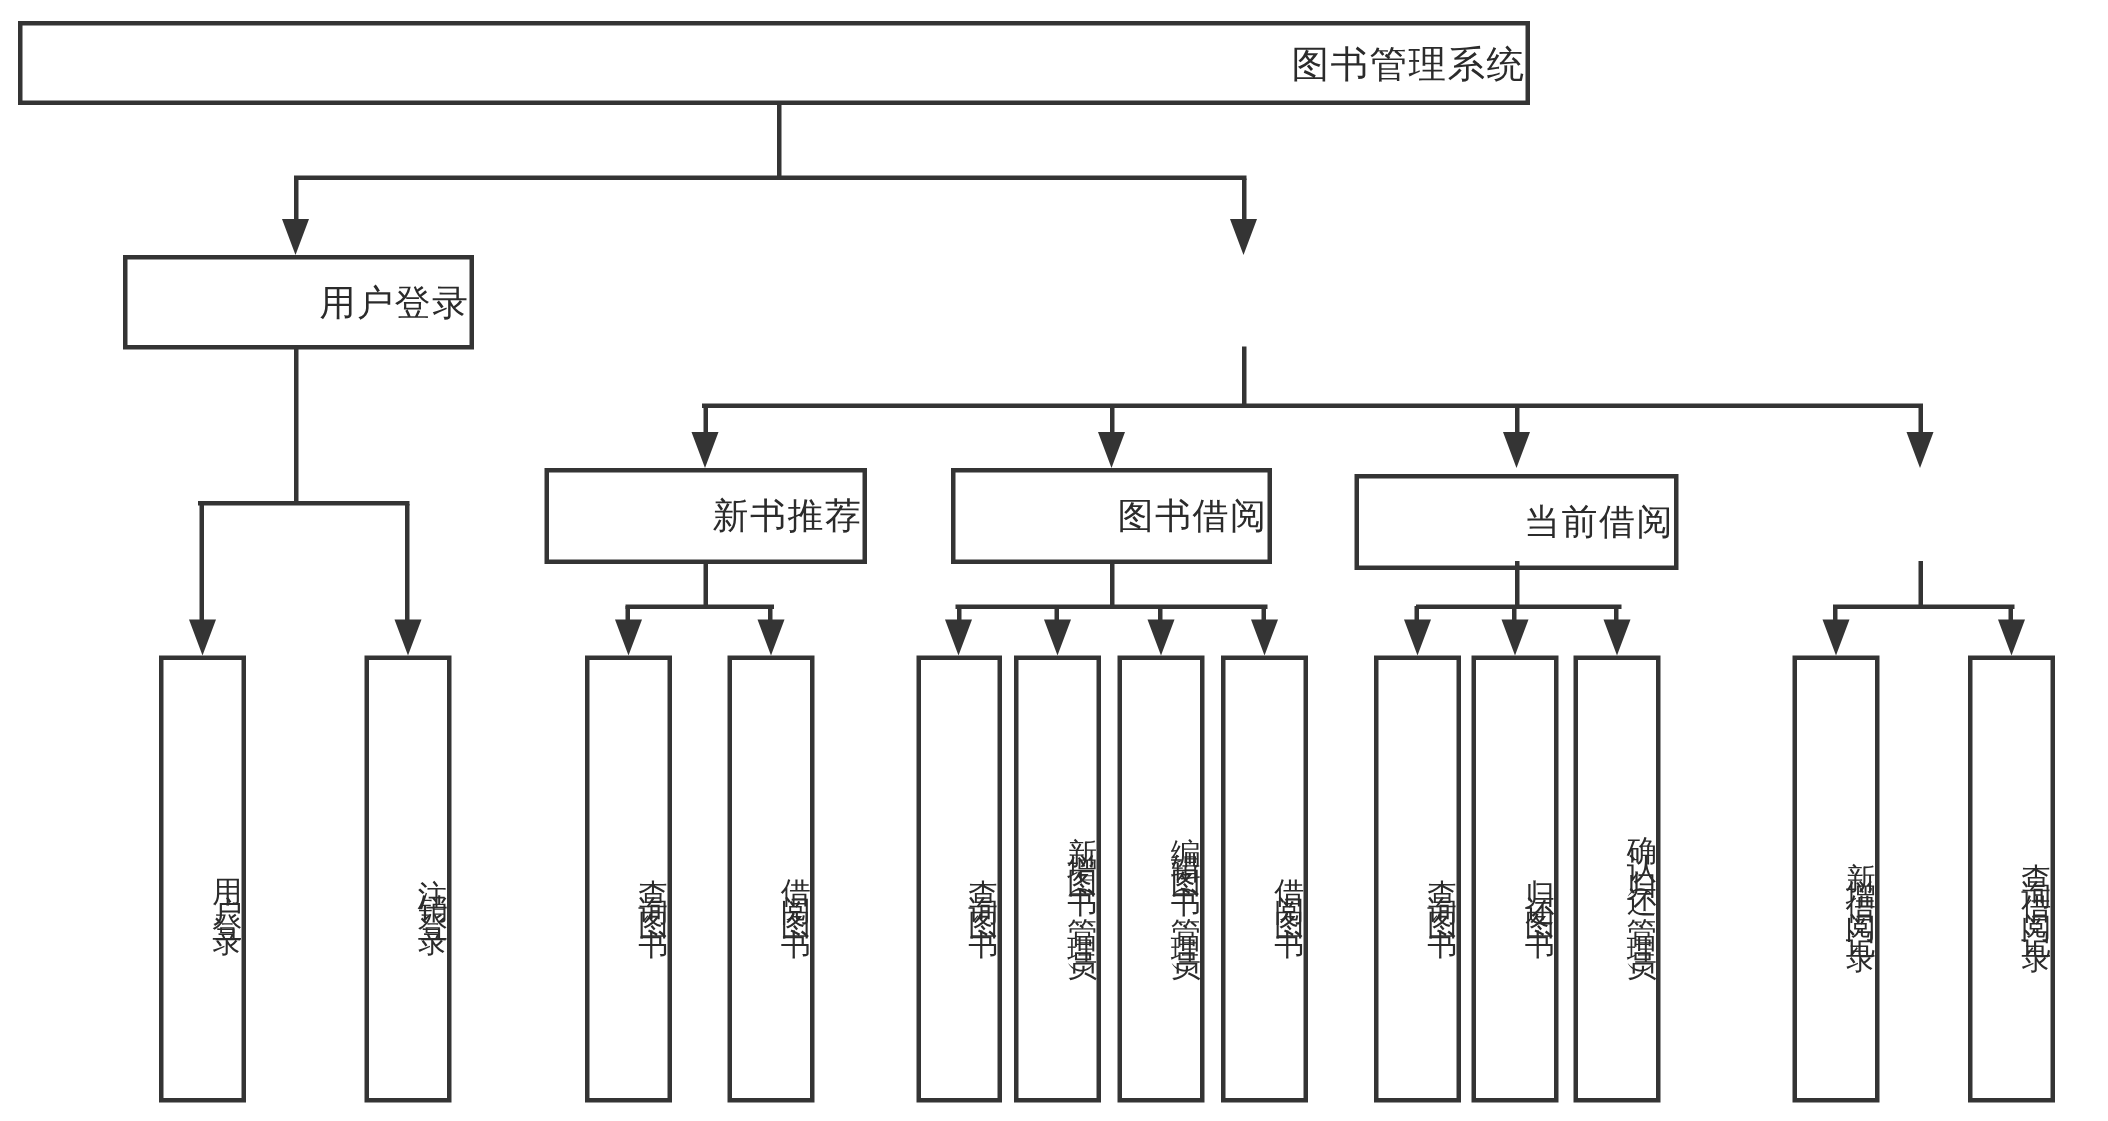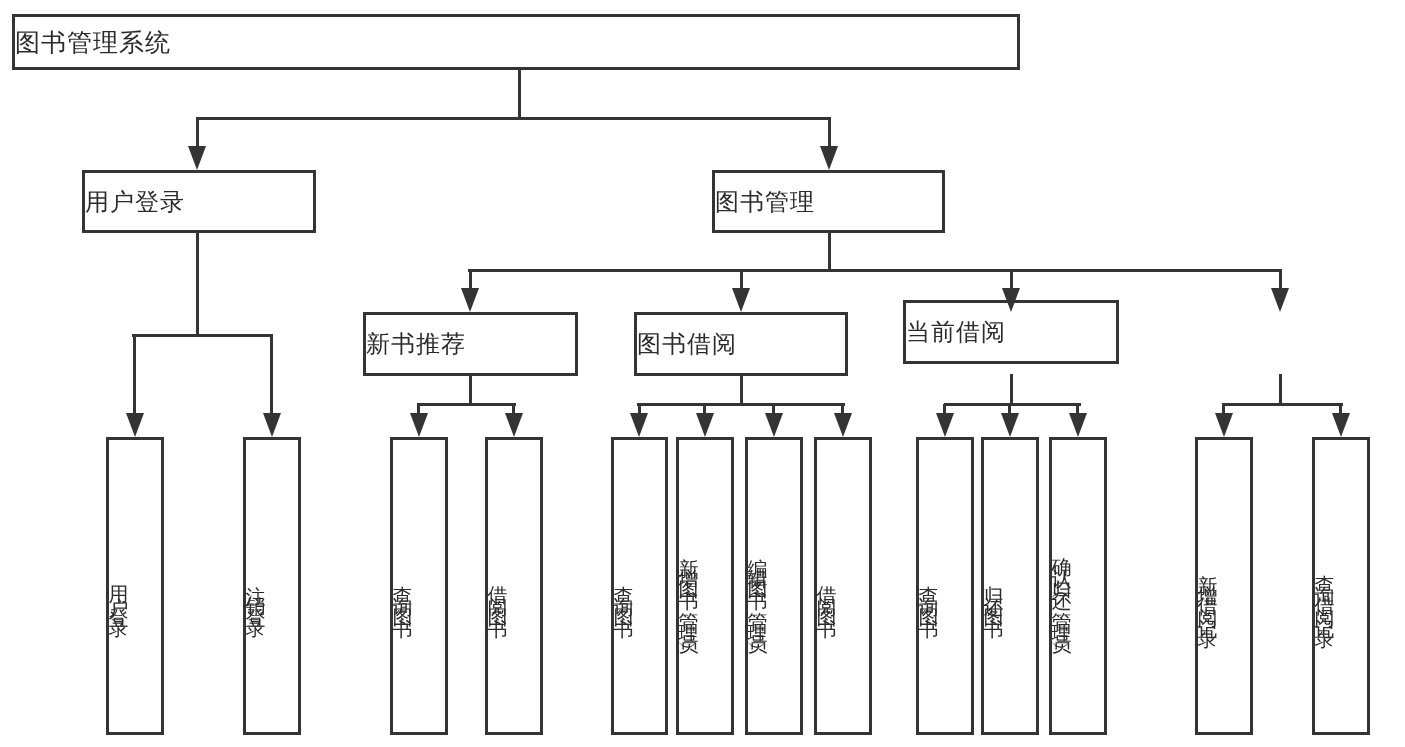--- a/index.html
+++ b/index.html
@@ -3,21 +3,21 @@
 <meta charset="utf-8">
 <style>
   html,body { margin:0; padding:0; background:#ffffff; }
   .canvas {
     position:relative; width:1405px; height:747px; background:#ffffff;
     font-family:"Liberation Sans","DejaVu Sans",sans-serif; overflow:hidden;
   }
   .box {
     position:absolute; box-sizing:border-box;
     border:3px solid #343434; background:#ffffff;
-    display:flex; align-items:center; justify-content:flex-start;
+    display:flex; align-items:center; justify-content:flex-end;
     color:#2b2b2b; font-size:24px; letter-spacing:1px;
   }
   .box.root { font-size:25px; }
   .leaf { top:437px; height:298px; }
   .vtext {
     writing-mode:vertical-rl; text-orientation:mixed;
     font-size:20px; letter-spacing:11px; line-height:1;
     color:#2b2b2b; display:block; margin-bottom:-11px;
   }
   .line { position:absolute; background:#343434; }
@@ -36,31 +36,28 @@
 
 <div class="canvas">
 
   <div class="box root" style="left:12px;top:14px;width:1008px;height:56px">
     <span>图书管理系统</span>
   </div>
 
   <div class="box" style="left:82px;top:170px;width:234px;height:63px">
     <span>用户登录</span>
   </div>
-  <div class="box" style="left:712px;top:170px;width:233px;height:63px">
-    <span>图书管理</span>
-  </div>
 
   <div class="box" style="left:634px;top:312px;width:214px;height:64px">
     <span>图书借阅</span>
   </div>
   <div class="box" style="left:363px;top:312px;width:215px;height:64px">
     <span>新书推荐</span>
   </div>
-  <div class="box" style="left:903px;top:300px;width:216px;height:64px">
+  <div class="box" style="left:903px;top:316px;width:216px;height:64px">
     <span>当前借阅</span>
   </div>
 
   <div class="box leaf" style="left:106px;width:58px">
     <span class="vtext">用户登录</span>
   </div>
   <div class="box leaf" style="left:243px;width:58px">
     <span class="vtext">注销登录</span>
   </div>
   <div class="box leaf" style="left:390px;width:58px">

